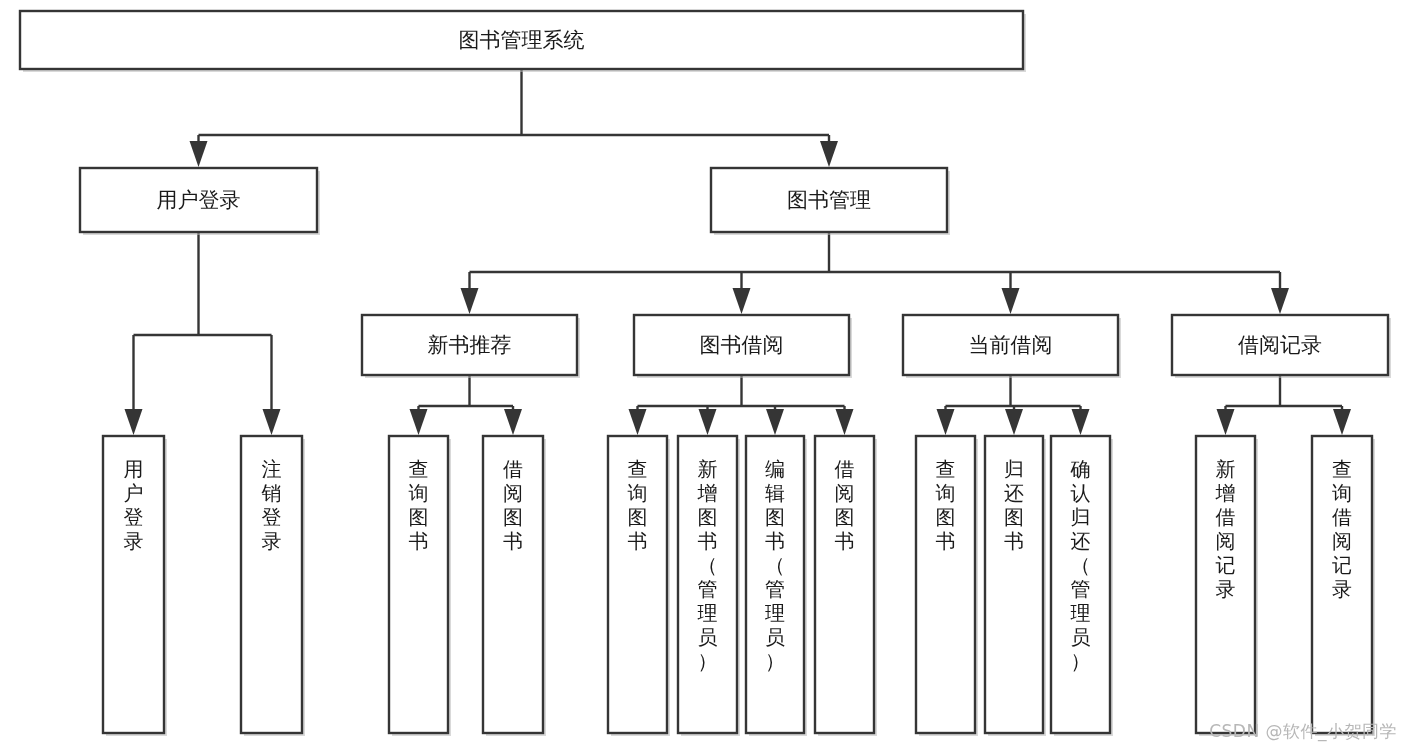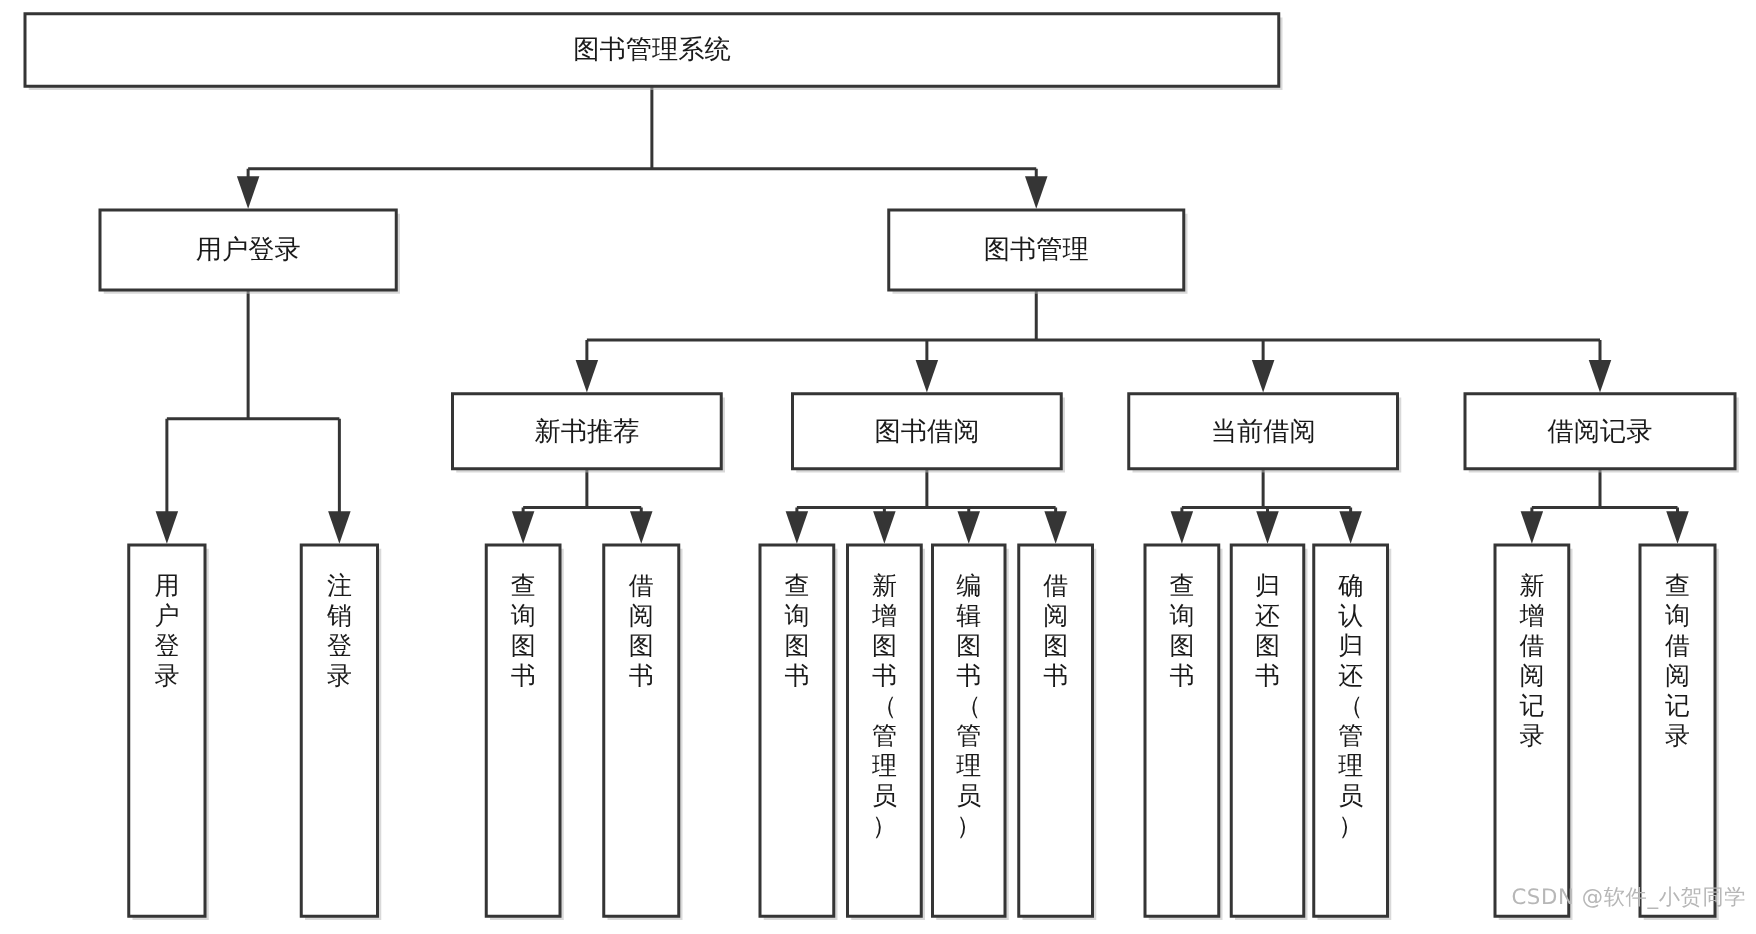--- a/index.html
+++ b/index.html
@@ -31,21 +31,21 @@
   .connector{
     stroke:#353535;
     stroke-width:2.4;
     fill:none;
     stroke-linecap:butt;
   }
   .arrow-head{fill:#353535;stroke:none;}
   .watermark{
     position:absolute;
     right:8px;
-    bottom:18px;
+    bottom:4px;
     font-family:"DejaVu Sans","Liberation Sans",sans-serif;
     font-size:17px;
     color:#b7b7b7;
     white-space:nowrap;
     letter-spacing:.5px;
     user-select:none;
   }
 </style>
 </head>
 <body>

